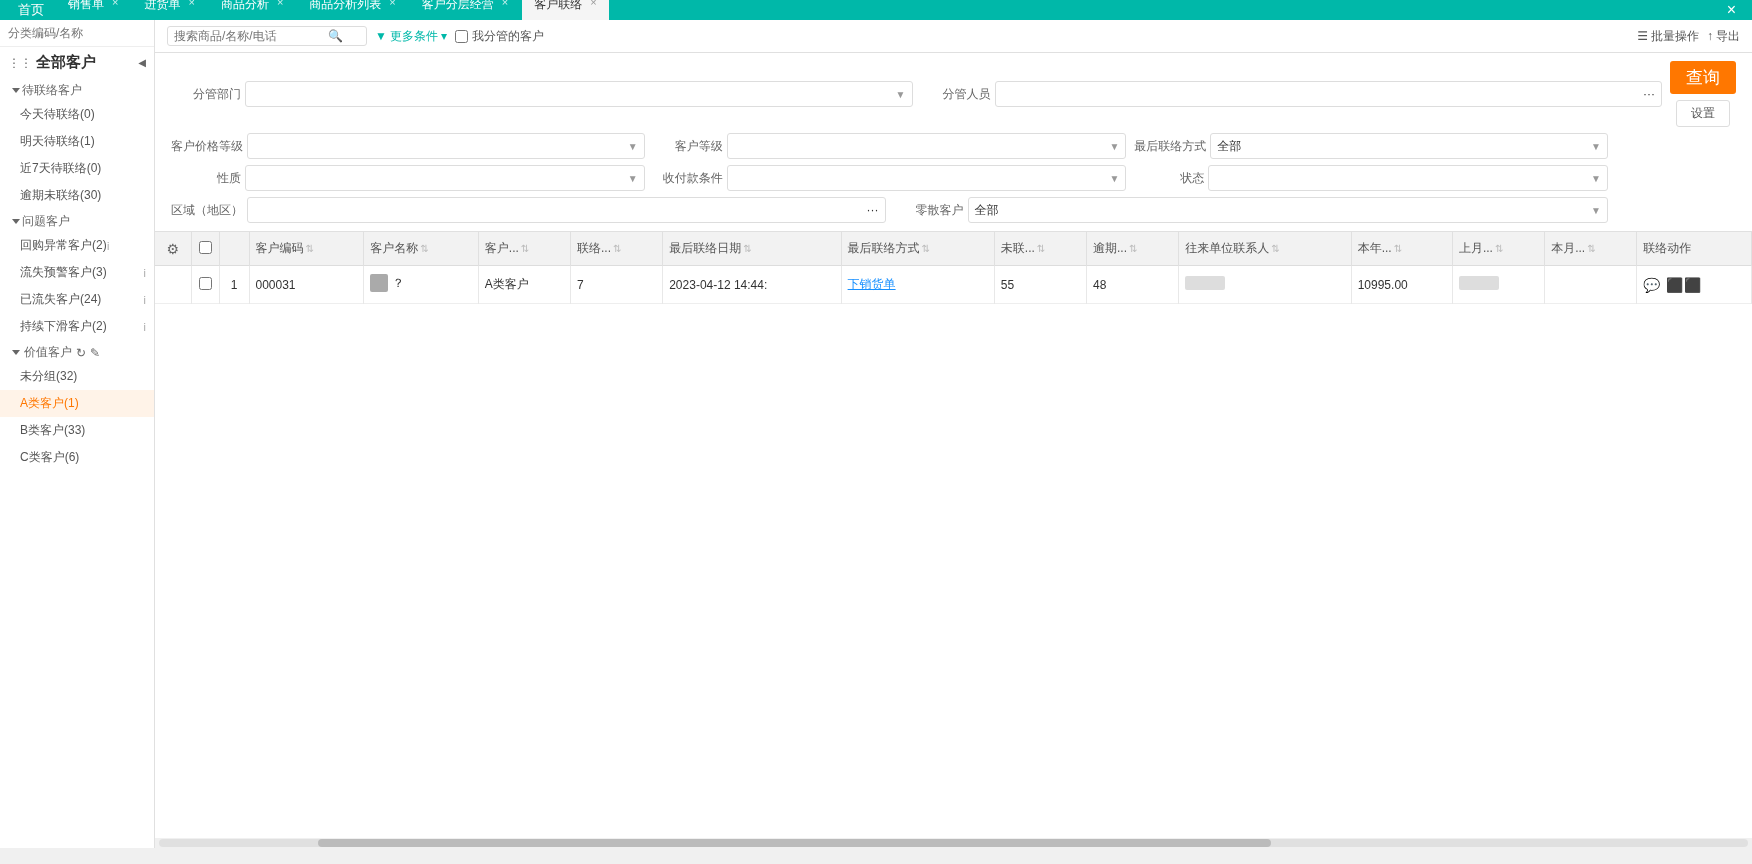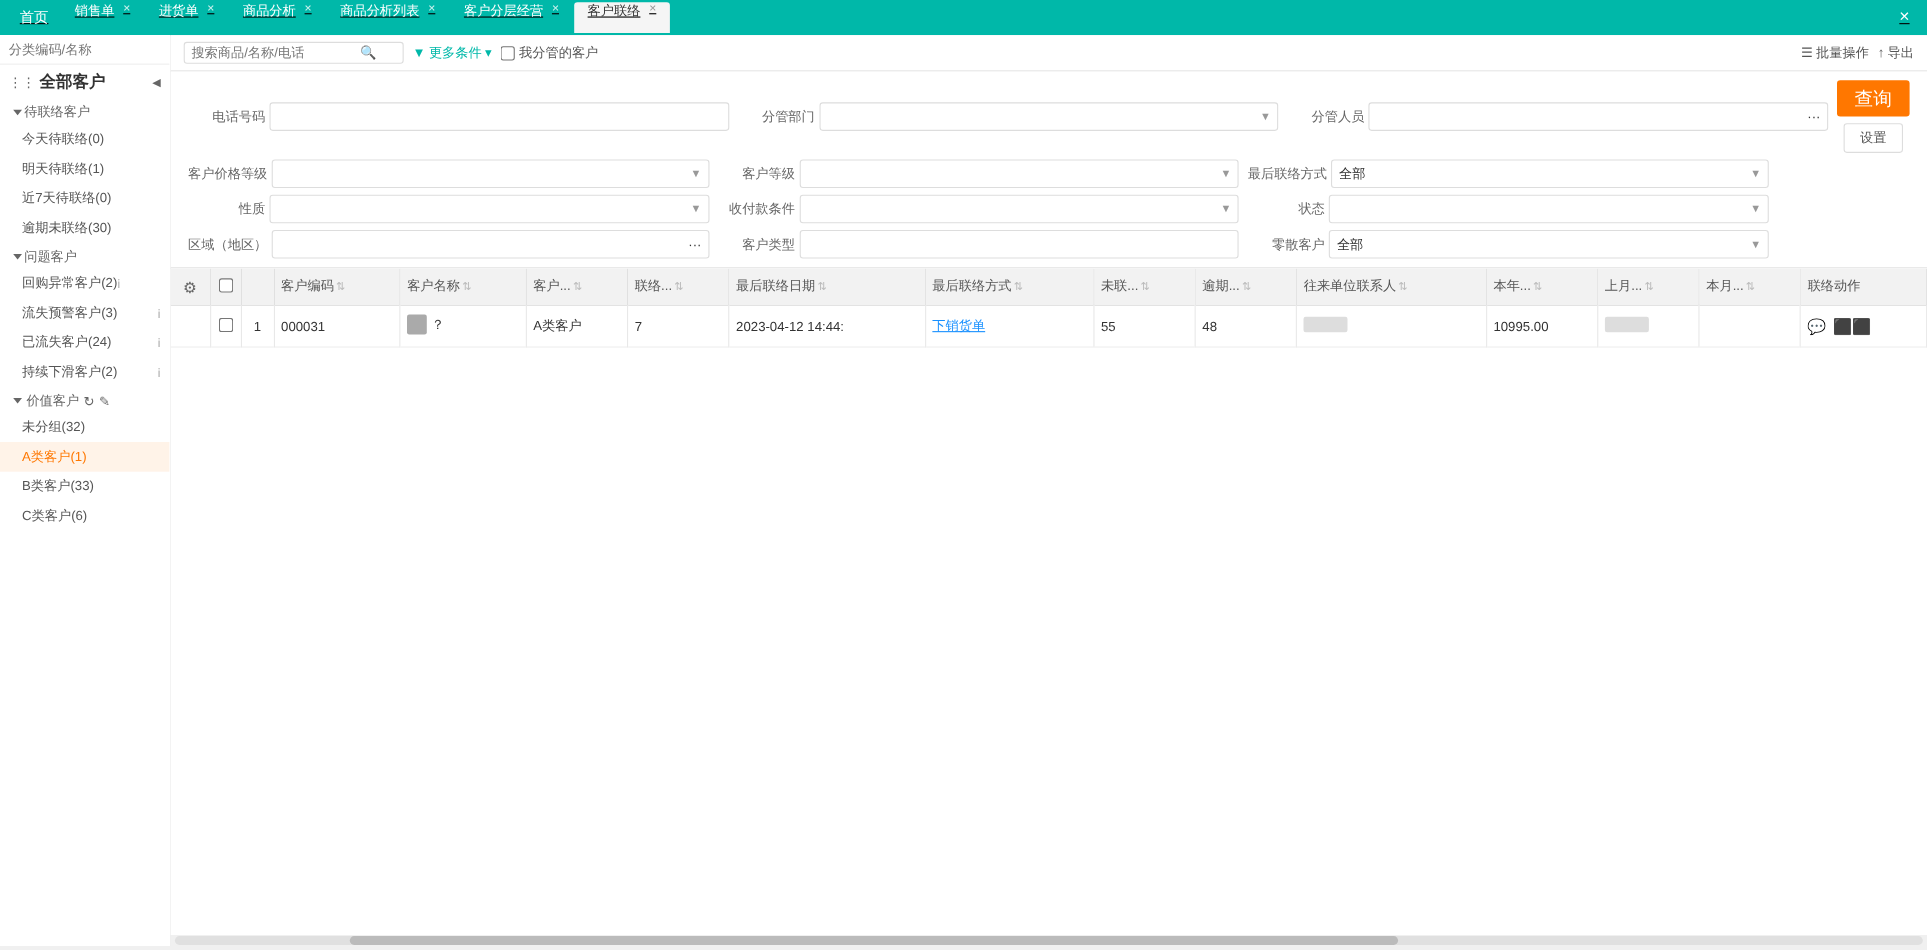--- a/index.html
+++ b/index.html
@@ -1,26 +1,25 @@
 <!DOCTYPE html>
 <html><head>
   <meta charset="utf-8">
   <style>
     * { box-sizing: border-box; margin: 0; padding: 0; font-family: 'Microsoft YaHei', Arial, sans-serif; font-size: 12px; }
     body { background: #f0f0f0; width: 1752px; height: 864px; overflow: hidden; }
     
     
     .top-nav {
       background: #00b8a9;
-      height: 32px;
+      height: 20px;
       display: flex;
       align-items: center;
       padding: 0 8px;
       gap: 2px;
-      text-decoration: underline;
     }
     .nav-tab {
       height: 28px;
       padding: 0 12px;
       border-radius: 3px 3px 0 0;
       display: flex;
       gap: 4px;
       cursor: pointer;
       color: white;
       font-size: 13px;
@@ -481,26 +480,20 @@
           <span>↑</span>
           <span>导出</span>
         </div>
       </div>
     </div>
 
     <div class="filter-panel">
 
       <div class="filter-row">
         <div class="filter-item">
-          <span class="filter-label">电话号码</span>
-          <div class="filter-select" style="flex:2;">
-              <span></span>
-            </div>
-        </div>
-        <div class="filter-item">
           <span class="filter-label">分管部门</span>
           <div class="filter-select" style="flex:2;">
             <span></span>
             <span class="caret">▼</span>
           </div>
         </div>
         <div class="filter-item">
           <span class="filter-label">分管人员</span>
           <div class="filter-select" style="flex:2;">
             <span></span>
@@ -562,26 +555,20 @@
         </div>
         <div style="width:120px;"></div>
       </div>
 
       <div class="filter-row">
         <div class="filter-item">
           <span class="filter-label">区域（地区）</span>
           <div class="filter-select" style="flex:2;">
             <span></span>
             <span class="filter-dots">···</span>
-          </div>
-        </div>
-        <div class="filter-item">
-          <span class="filter-label">客户类型</span>
-          <div class="filter-select" style="flex:2;">
-            <span></span>
           </div>
         </div>
         <div class="filter-item">
           <span class="filter-label">零散客户</span>
           <div class="filter-select" style="flex:2;">
             <span>全部</span>
             <span class="caret">▼</span>
           </div>
         </div>
         <div style="width:120px;"></div>

